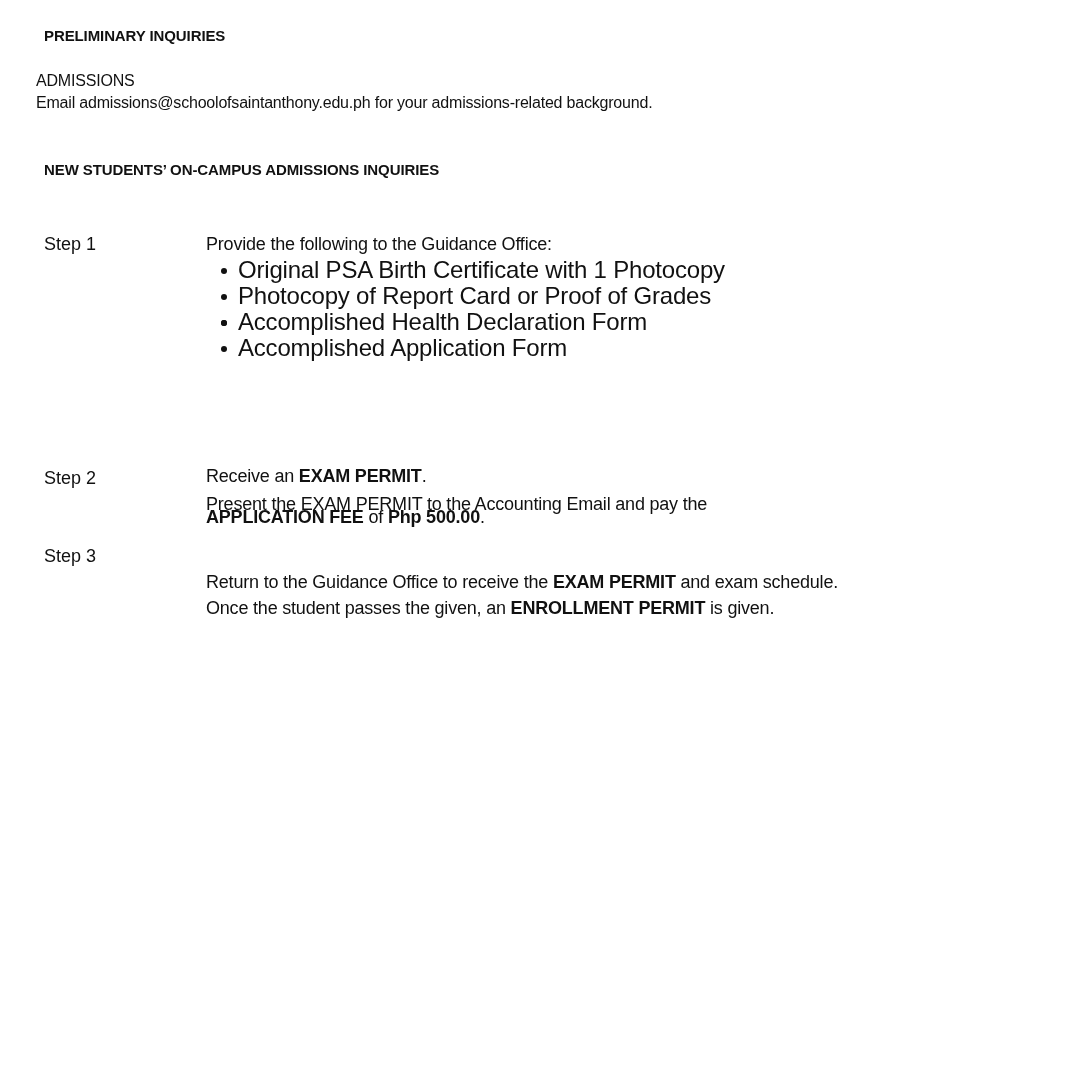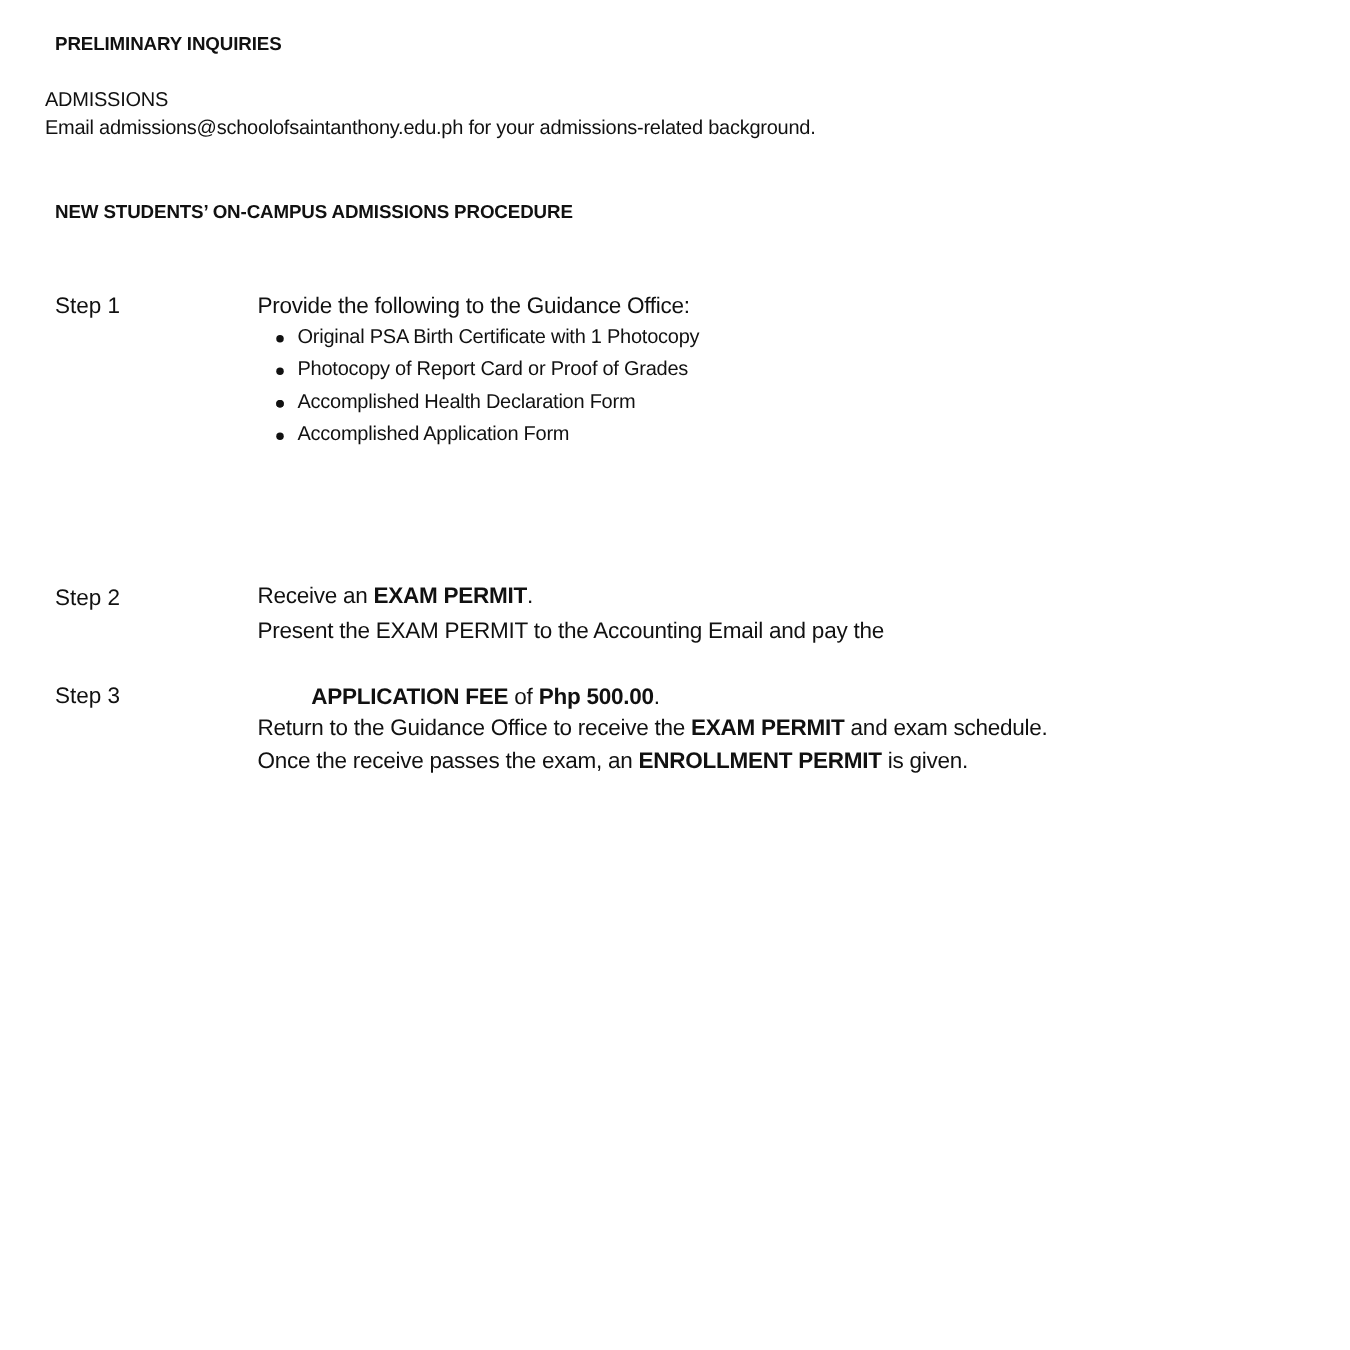--- a/index.html
+++ b/index.html
@@ -43,21 +43,21 @@
       line-height: 26px;
       letter-spacing: -0.2px;
       white-space: nowrap;
     }
     ul.items {
       position: absolute;
       left: 206px;
       margin: 0;
       padding: 0;
       list-style: none;
-      font-size: 16px;
+      font-size: 24px;
       line-height: 26px;
       letter-spacing: -0.2px;
     }
     ul.items li {
       position: relative;
       padding-left: 32px;
       white-space: nowrap;
     }
     ul.items li .bullet {
       position: absolute;
@@ -74,42 +74,42 @@
 <body>
 
 <div class="heading" style="top:27px;">PRELIMINARY INQUIRIES</div>
 
 <div class="small" style="top:70px;">ADMISSIONS</div>
 
 <div class="small" style="top:92px;">
   <span>Email </span><span>admissions@schoolofsaintanthony.edu.ph</span><span> for your admissions-related background.</span>
 </div>
 
-<div class="heading" style="top:161px;">NEW STUDENTS’ ON-CAMPUS ADMISSIONS PROCEDURE</div>
+<div class="heading" style="top:161px;">NEW STUDENTS’ ON-CAMPUS ADMISSIONS INQUIRIES</div>
 
 <div class="step-label" style="top:231px;">Step 1</div>
 <div class="body-text" style="top:231px;">Provide the following to the Guidance Office:</div>
 
 <ul class="items" style="top:257px;">
   <li><span class="bullet"></span><span>Original PSA Birth Certificate with 1 Photocopy</span></li>
   <li><span class="bullet"></span><span>Photocopy of Report Card or Proof of Grades</span></li>
   <li><span class="bullet"></span></li>
   <li><span class="bullet"></span><span>Accomplished Health Declaration Form</span></li>
   <li><span class="bullet"></span><span>Accomplished Application Form</span></li>
 </ul>
 
 <div class="body-text" style="top:463px;">
   <span>Receive an </span><b>EXAM PERMIT</b><span>.</span>
 </div>
 
 <div class="step-label" style="top:465px;">Step 2</div>
 <div class="body-text" style="top:491px;">Present the EXAM PERMIT to the Accounting Email and pay the</div>
-<div class="body-text" style="top:544px;margin-left:43px;">
+<div class="body-text" style="top:504px;">
   <b>APPLICATION FEE</b><span> of </span><b>Php 500.00</b><span>.</span>
 </div>
 
 <div class="step-label" style="top:543px;">Step 3</div>
 <div class="body-text" style="top:569px;">
   <span>Return to the Guidance Office to receive the </span><b>EXAM PERMIT</b><span> and exam schedule.</span>
 </div>
 <div class="body-text" style="top:595px;">
-  <span>Once the receive passes the exam, an </span><b>ENROLLMENT PERMIT</b><span> is given.</span>
+  <span>Once the student passes the given, an </span><b>ENROLLMENT PERMIT</b><span> is given.</span>
 </div>
 
 </body></html>

